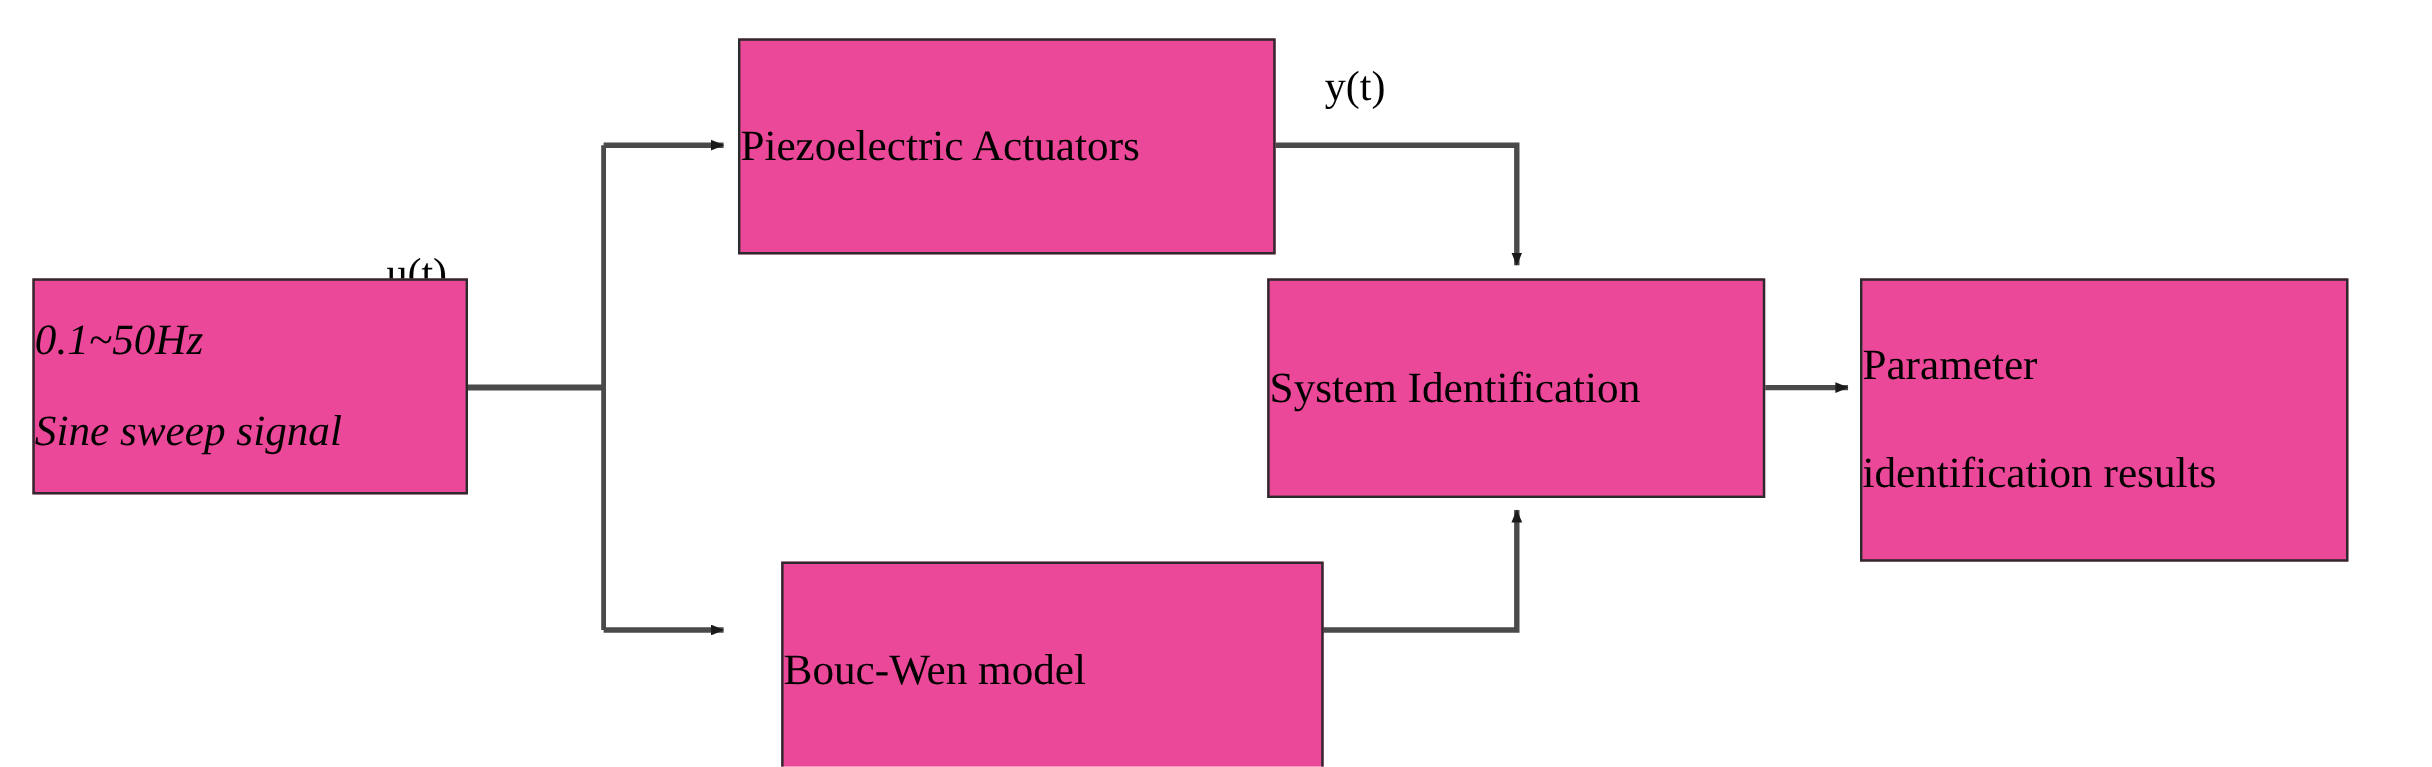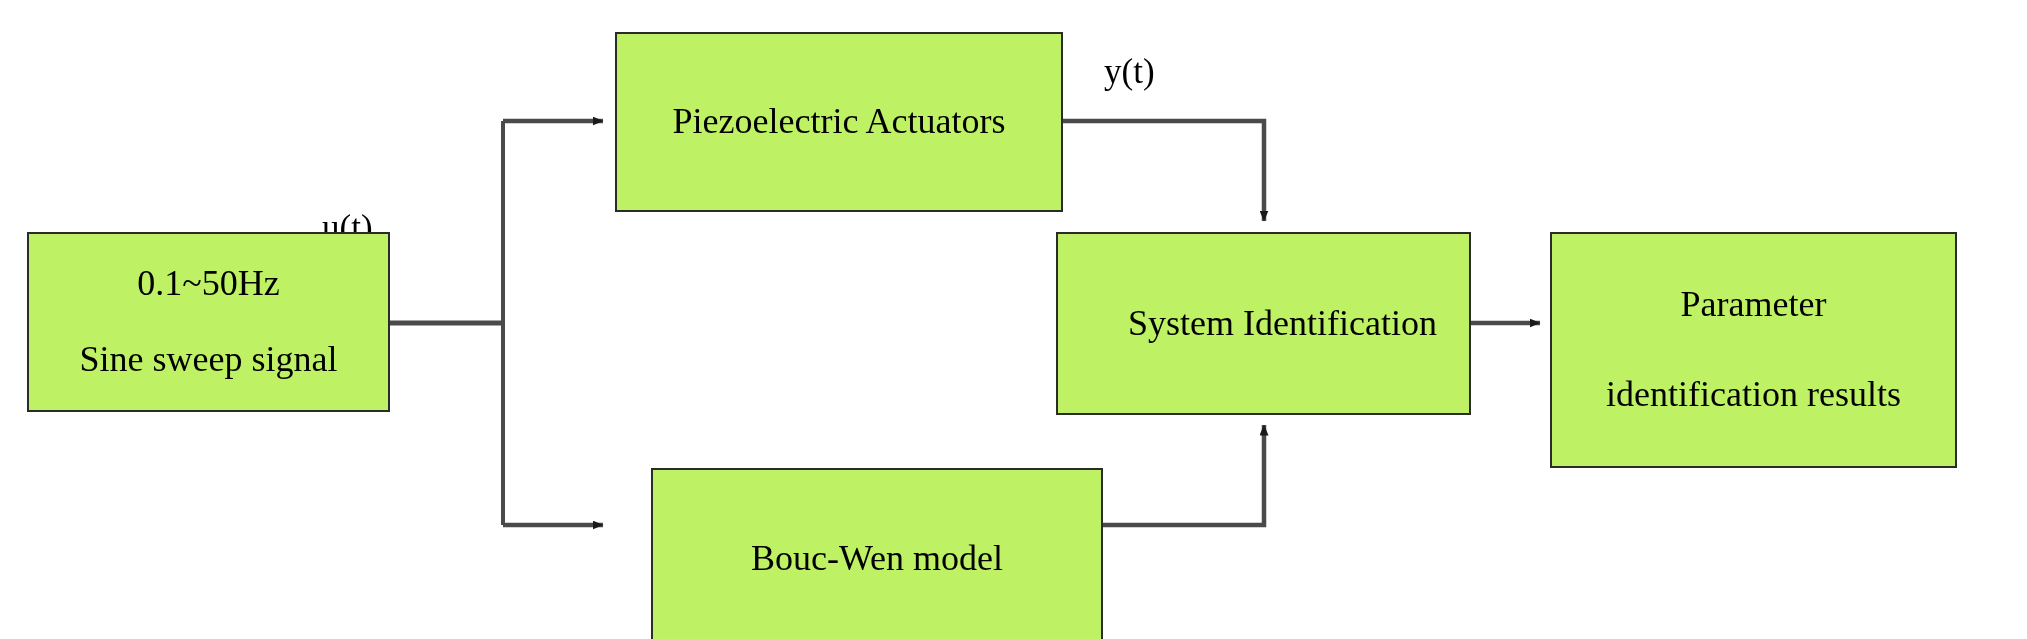--- a/index.html
+++ b/index.html
@@ -20,37 +20,37 @@
     left: 0;
     top: 0;
     width: 2027px;
     height: 639px;
     pointer-events: none;
   }
   .node {
     position: absolute;
     box-sizing: border-box;
     border: 2.5px solid #2b2b2b;
-    background: #bef264;
+    background: #ec4899;
     display: flex;
     flex-direction: column;
-    align-items: center;
+    align-items: flex-start;
     justify-content: center;
     text-align: center;
     color: #000000;
     line-height: 1.55;
   }
   .node .line-txt {
     display: block;
     white-space: nowrap;
   }
-  #node-source      { left: 27px;   top: 232px; width: 363px; height: 180px; font-size: 36px; }
+  #node-source      { left: 27px;   top: 232px; width: 363px; height: 180px; font-size: 36px; font-style: italic; }
   #node-piezo       { left: 615px;  top: 32px;  width: 448px; height: 180px; font-size: 36px; }
   #node-boucwen     { left: 651px;  top: 435px; width: 452px; height: 181px; font-size: 36px; margin-top: 33px; }
-  #node-sysid       { left: 1056px; top: 232px; width: 415px; height: 183px; font-size: 36px; padding-left: 38px; }
+  #node-sysid       { left: 1056px; top: 232px; width: 415px; height: 183px; font-size: 36px; }
   #node-results     { left: 1550px; top: 232px; width: 407px; height: 236px; font-size: 36px; }
 
   #node-source .line-txt + .line-txt { margin-top: 20px; }
   #node-results .line-txt + .line-txt { margin-top: 34px; }
 
   .sig-label {
     position: absolute;
     font-size: 35px;
     color: #000000;
     white-space: nowrap;

